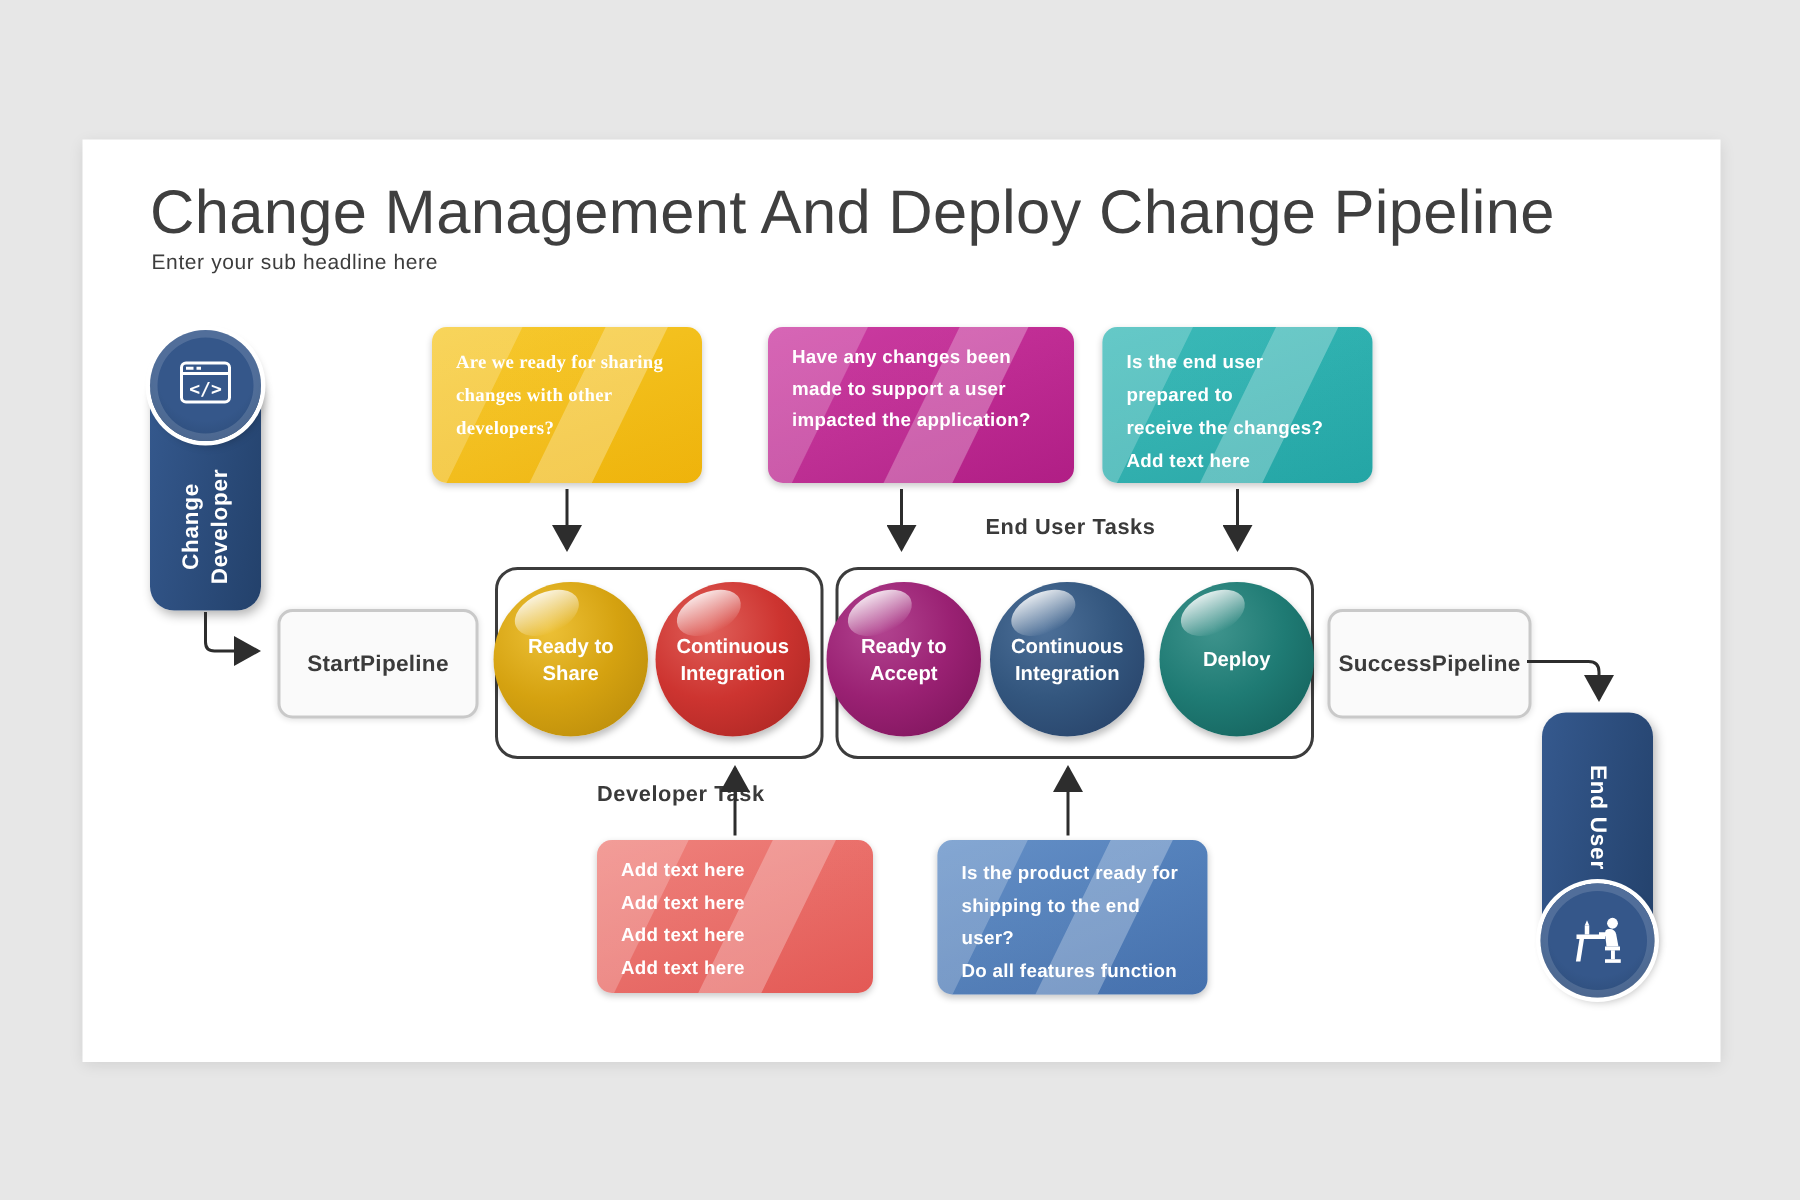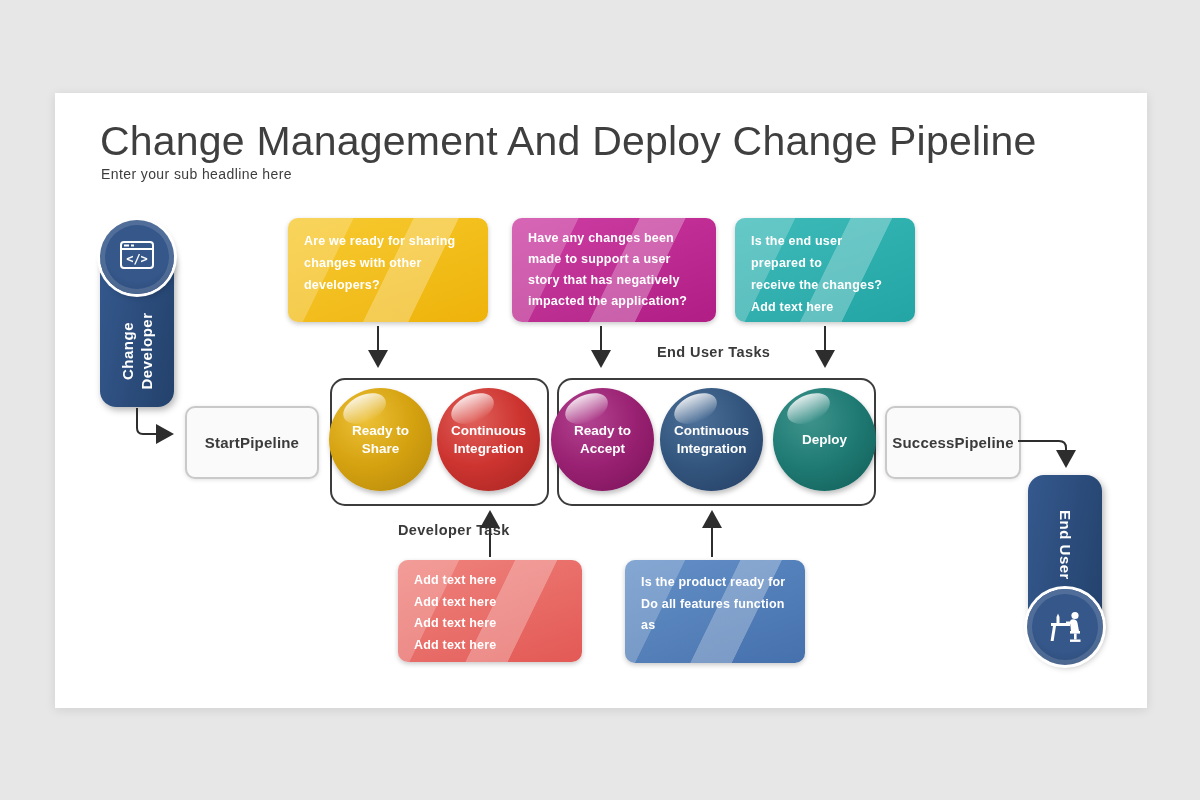--- a/index.html
+++ b/index.html
@@ -139,35 +139,34 @@
       <svg width="36" height="30" viewBox="0 0 36 30">
         <rect x="2" y="2" width="32" height="26" rx="3" fill="none" stroke="#ffffff" stroke-width="2"></rect>
         <line x1="2" y1="9" x2="34" y2="9" stroke="#ffffff" stroke-width="2"></line>
         <rect x="5" y="4.5" width="5" height="2" fill="#ffffff"></rect>
         <rect x="12" y="4.5" width="3" height="2" fill="#ffffff"></rect>
         <text x="18" y="23" text-anchor="middle" font-size="12" font-weight="bold" fill="#ffffff" font-family="DejaVu Sans Mono, monospace">&lt;/&gt;</text>
       </svg>
     </span>
   </div>
 
-  <div class="callout co-yellow" style="left:288px; top:218px; width:200px; height:104px;">
+  <div class="callout co-yellow" style="left:288px; top:218px; width:180px; height:104px;font-family:Liberation Serif, serif;">
     <div class="shine"></div>
     <div class="ctext">
       <div>Are we ready for sharing</div>
       <div>changes with other</div>
       <div>developers?</div>
     </div>
   </div>
 
   <div class="callout co-magenta" style="left:512px; top:218px; width:204px; height:104px;">
     <div class="shine"></div>
     <div class="ctext" style="line-height:21px; padding-top:10px;">
       <div>Have any changes been</div>
       <div>made to support a user</div>
-      <div>story that has negatively</div>
       <div>impacted the application?</div>
     </div>
   </div>
 
   <div class="callout co-teal" style="left:735px; top:218px; width:180px; height:104px;">
     <div class="shine"></div>
     <div class="ctext">
       <div>Is the end user prepared to</div>
       <div>receive the changes?</div>
       <div>Add text here</div>
@@ -216,20 +215,21 @@
       <div>Add text here</div>
       <div>Add text here</div>
       <div>Add text here</div>
     </div>
   </div>
 
   <div class="callout co-blue" style="left:625px; top:560px; width:180px; height:103px;">
     <div class="shine"></div>
     <div class="ctext" style="line-height:21.5px; ">
       <div>Is the product ready for</div>
+      <div>shipping to the end user?</div>
       <div>Do all features function as</div>
 
     </div>
   </div>
 
   <div class="pill" style="left:1028px; top:475px; height:166px;">
     <div class="pill-label rot-cw" style="left:37px; top:70px;">End User</div>
   </div>
   <div class="pill-circle" style="left:1027px; top:589px; width:76px; height:76px;">
     <span>

